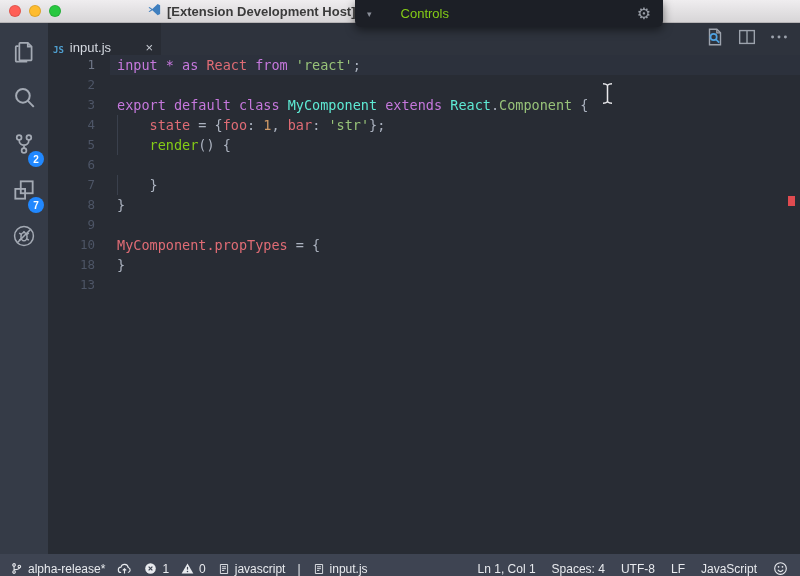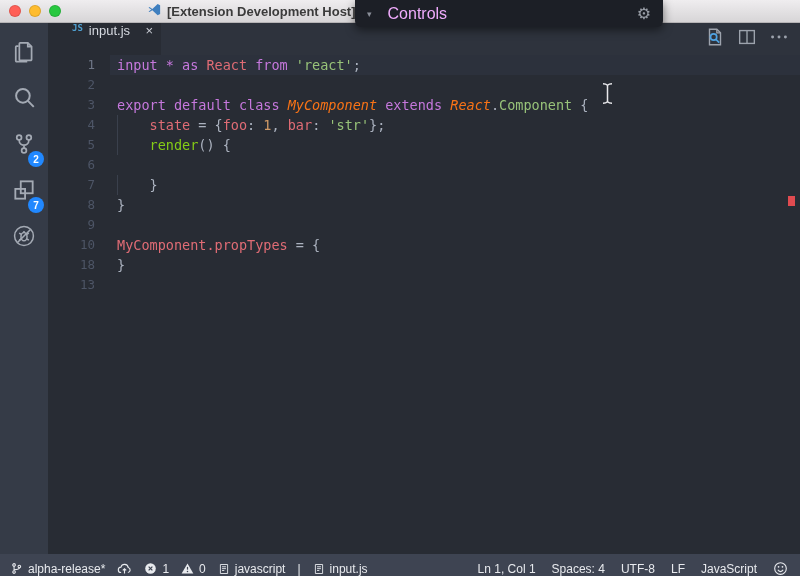--- a/index.html
+++ b/index.html
@@ -13,54 +13,54 @@
   .light { width:12px; height:12px; border-radius:50%; border:1px solid rgba(0,0,0,.12); }
   .light.red { background:#ff5f57; } .light.yellow { background:#febc2e; } .light.green { background:#28c840; }
   .title-wrap { position:absolute; left:147px; top:0; height:100%; display:flex; align-items:center; gap:5px;
                 color:#3b3b3b; font-size:13px; font-weight:700; white-space:nowrap; }
 
   
   .controls { position:absolute; left:355px; top:0; width:308px; height:27px; background:#1c1f26;
               border-radius:0 0 6px 6px; box-shadow:0 3px 10px rgba(0,0,0,.5); display:flex; align-items:center;
               padding:0 12px; z-index:10; }
   .controls .chev { color:#8a8f98; font-size:9px; cursor:pointer; }
-  .controls .ctitle { margin-left:16px; font-size:16px; color:#f0abfc; }
+  .controls .ctitle { margin-left:29px; font-size:13px; color:#84cc16; }
   .controls .gear { margin-left:auto; color:#989da6; font-size:16px; line-height:16px; cursor:pointer; }
 
   
   .main { display:flex; height:531px; }
 
   .activitybar { width:48px; background:#353b47; display:flex; flex-direction:column; align-items:center; padding-top:8px; }
   .ab-item { width:48px; height:46px; display:flex; align-items:center; justify-content:center;
              color:#a4aab4; position:relative; cursor:pointer; }
   .ab-badge { position:absolute; right:4px; bottom:2px; min-width:16px; height:16px; padding:0 3px; border-radius:9px;
               background:#2188ff; color:#fff; font-size:10px; font-weight:700;
               display:flex; align-items:center; justify-content:center; }
 
   .editor-col { flex:1; display:flex; flex-direction:column; min-width:0; }
 
   .tabstrip { height:32px; background:#2e333d; display:flex; position:relative; flex:none; }
-  .tab { width:113px; background:#282c34; display:flex; align-items:flex-start; padding:0 8px 0 24px; gap:6px;
+  .tab { width:113px; background:#282c34; display:flex; align-items:flex-end; padding:0 8px 0 5px; gap:6px;
          color:#d5d9e0; font-size:13px; cursor:pointer; }
   .js-badge { color:#4f9fcf; font-size:9px; font-weight:700; font-family:"DejaVu Sans Mono",monospace; }
   .tab-close { margin-left:auto; color:#c8ccd4; font-size:13px; cursor:pointer; }
   .editor-actions { position:absolute; right:8px; top:0; height:100%; display:flex; align-items:center; gap:6px; color:#9da3ad; }
   .ea { width:26px; height:26px; display:flex; align-items:center; justify-content:center; cursor:pointer; }
 
   .editor { flex:1; background:#282c34; position:relative; font-family:"DejaVu Sans Mono",monospace;
             font-size:13.5px; overflow:hidden; }
   .code-line { display:flex; height:20px; line-height:20px; position:relative; }
   .code-line.hl { background:linear-gradient(90deg, transparent 62px, #2c313c 62px); }
   .lineno { width:62px; flex:none; text-align:right; padding-right:15px; color:#4d5566; font-size:12.5px; }
   .code-line.hl .lineno { color:#6f7787; }
   .lcontent { position:relative; white-space:pre; padding-left:7px; }
   .guide { position:absolute; top:0; bottom:0; width:1px; background:#3a404c; }
 
   .t-kw { color:#c678dd; } .t-red { color:#e06c75; } .t-str { color:#98c379; }
-  .t-cls { color:#f97316;font-style:italic; } .t-num { color:#d19a66; } .t-fn { color:#84cc16; }
+  .t-cls { color:#5eead4; } .t-num { color:#d19a66; } .t-fn { color:#84cc16; }
   .t-plain { color:#abb2bf; }
   .t-err { color:#e06c75; text-decoration:underline wavy #f03e3e; text-decoration-thickness:1px; text-underline-offset:3px; }
 
   .overview-ruler { position:absolute; top:0; right:0; width:14px; bottom:0; }
   .error-mark { position:absolute; right:5px; top:141px; width:7px; height:10px; background:#e04b50; }
 
   
   .statusbar { height:22px; background:#3e4452; display:flex; align-items:flex-end; color:#e8eaee;
                font-size:12px; padding:0 12px 0 10px; }
   .sb-left { display:flex; align-items:center; gap:12px; }

